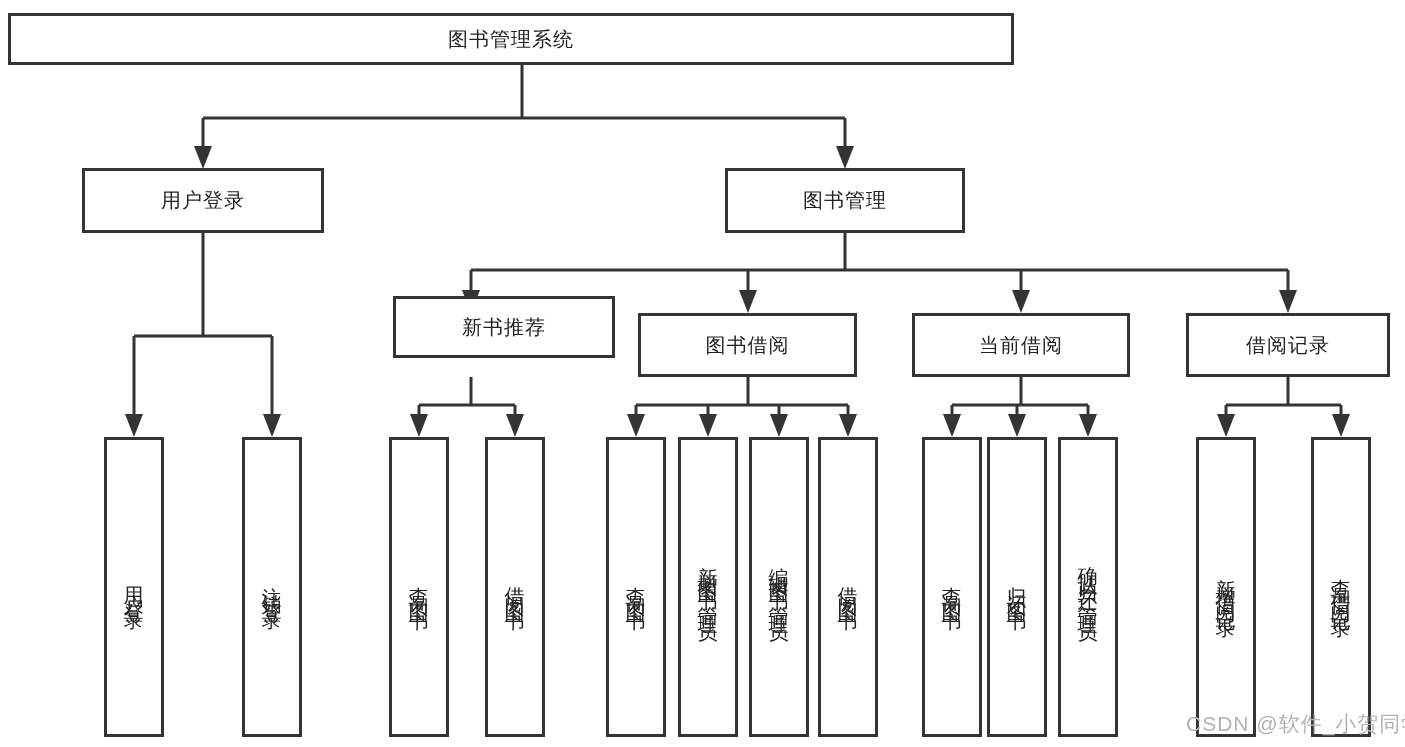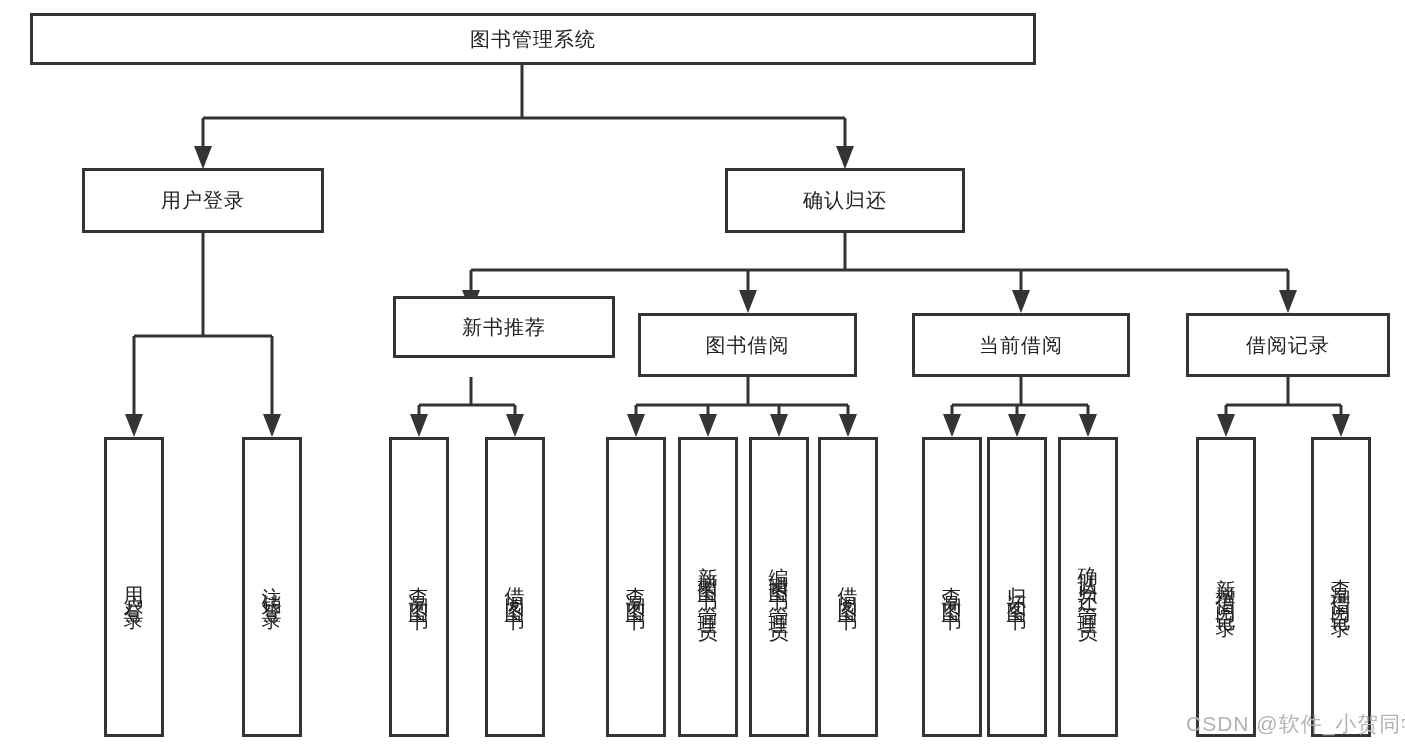--- a/index.html
+++ b/index.html
@@ -42,21 +42,21 @@
   #watermark{
     position:absolute;
     left:1186px;top:710px;
     font-size:21px;
     color:#b3b3b3;
     letter-spacing:1px;
     z-index:5;
     white-space:nowrap;
   }
   
-  #root-box{left:30px;top:13px;width:1006px;height:52px;}
+  #root-box{left:8px;top:13px;width:1006px;height:52px;}
   #box-user-login{left:82px;top:168px;width:242px;height:65px;}
   #box-book-management{left:725px;top:168px;width:240px;height:65px;}
   #box-new-book{left:360px;top:296px;width:222px;height:62px;margin-left:33px;}
   #box-book-borrowing{left:638px;top:313px;width:219px;height:64px;}
   #box-current-borrowing{left:912px;top:313px;width:218px;height:64px;text-align:right;}
   #box-borrowing-records{left:1186px;top:313px;width:204px;height:64px;}
   #leaf-user-login{left:104px;top:437px;}
   #leaf-logout{left:242px;top:437px;}
   #leaf-nb-query{left:389px;top:437px;}
   #leaf-nb-borrow{left:485px;top:437px;}
@@ -116,21 +116,21 @@
   </svg>
 
   <div id="root-box" class="hbox">
     <span>图书管理系统</span>
   </div>
 
   <div id="box-user-login" class="hbox">
     <span>用户登录</span>
   </div>
   <div id="box-book-management" class="hbox">
-    <span>确认归还</span>
+    <span>图书管理</span>
   </div>
 
   <div id="box-new-book" class="hbox">
     <span>新书推荐</span>
   </div>
   <div id="box-book-borrowing" class="hbox">
     <span>图书借阅</span>
   </div>
   <div id="box-current-borrowing" class="hbox">
     <span>当前借阅</span>

